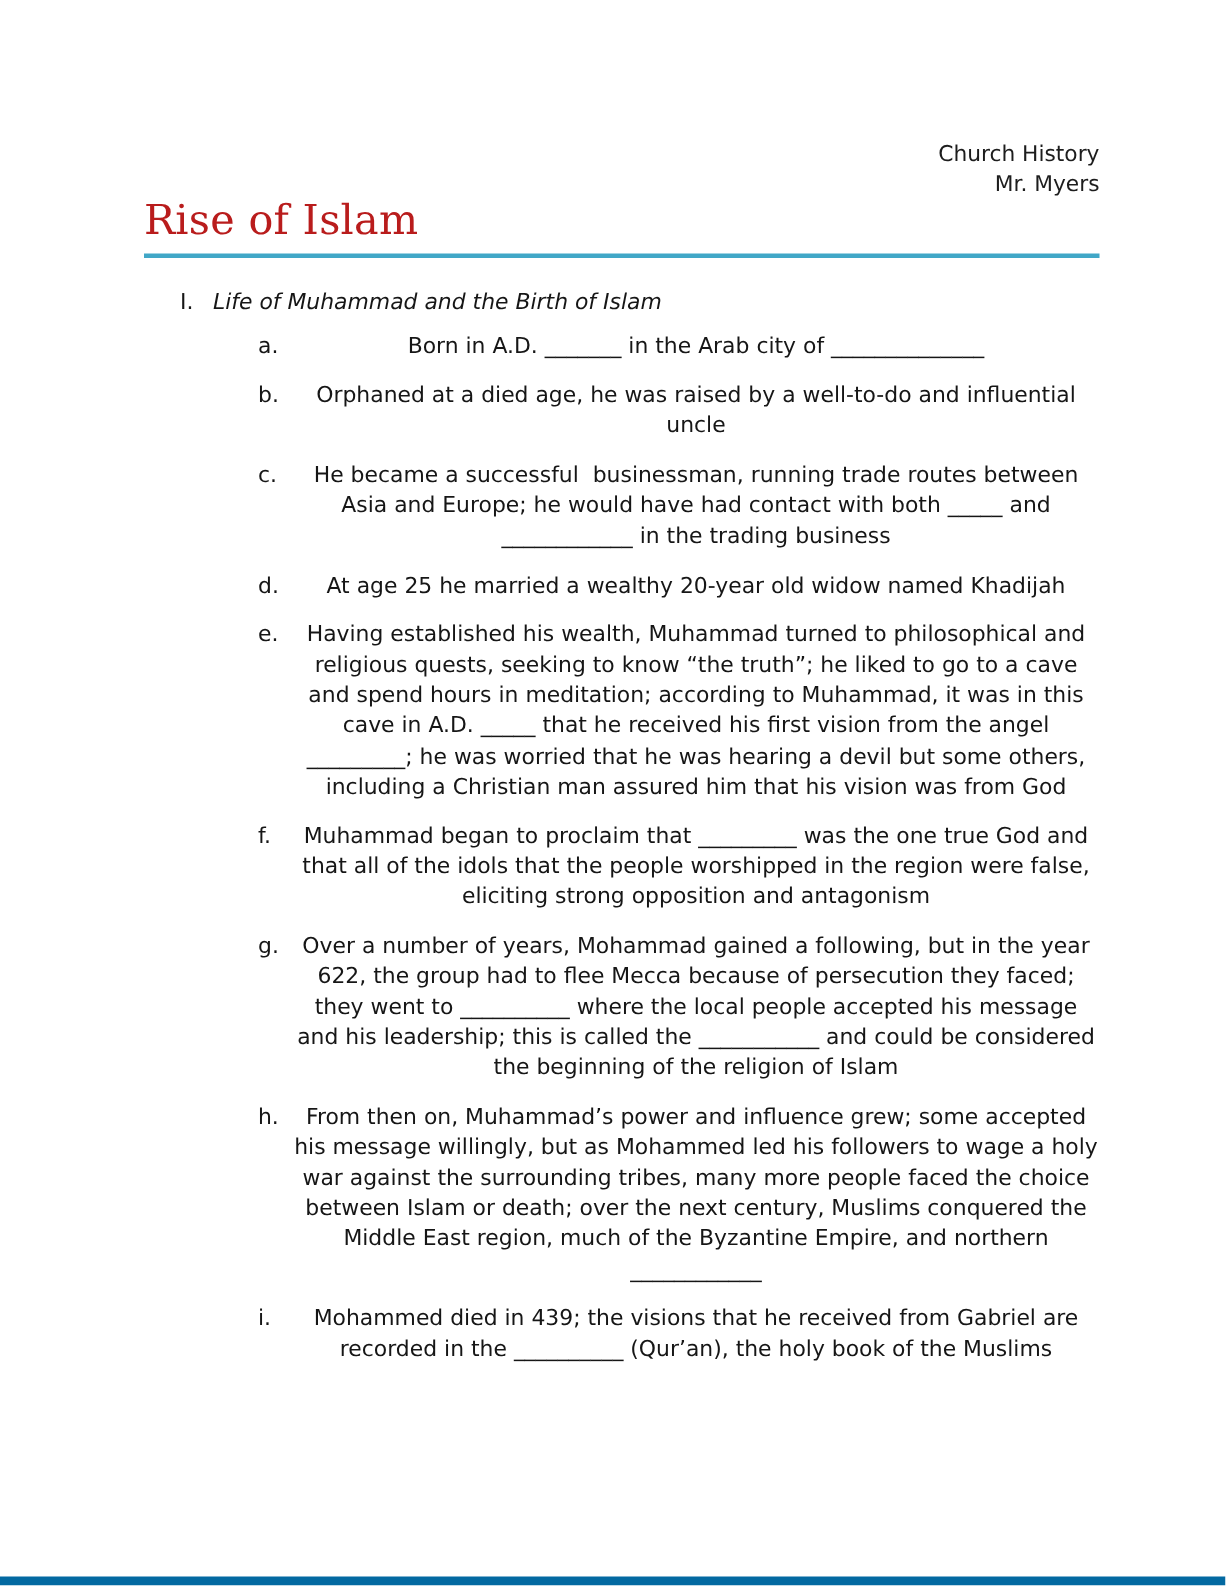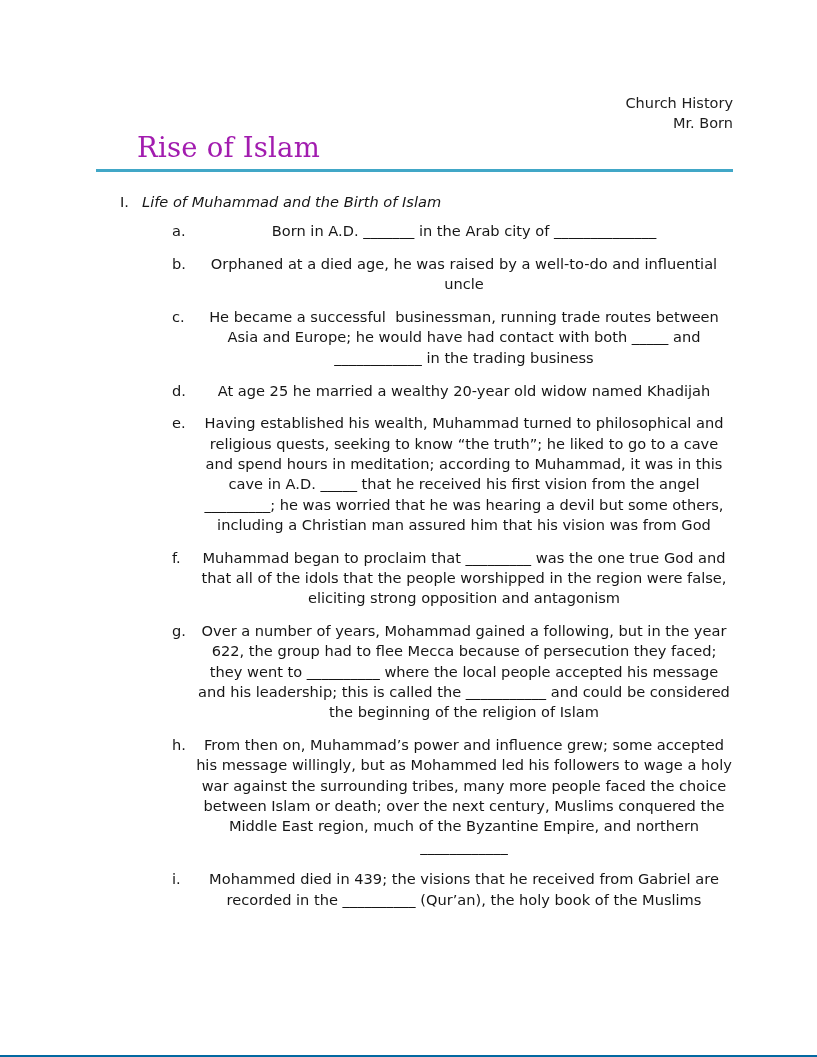--- a/index.html
+++ b/index.html
@@ -6,21 +6,21 @@
     margin: 0;
     padding: 0;
     background: #ffffff;
   }
   .page {
     position: relative;
     width: 817px;
     height: 1057px;
     background: #ffffff;
     box-sizing: border-box;
-    border-bottom: 2px solid #0369a1;
+    border-bottom: 6px solid #0369a1;
     overflow: hidden;
     font-family: "DejaVu Sans", sans-serif;
   }
 
   
   .doc-header {
     position: absolute;
     left: 96px;
     top: 94px;
     width: 637px;
@@ -104,25 +104,25 @@
     text-align: center;
   }
 </style>
 </head>
 <body>
 
 <div class="page">
 
   <div class="doc-header">
     <div>Church History</div>
-    <div>Mr. Born</div>
+    <div>Mr. Myers</div>
   </div>
 
   <div class="title-wrap">
-    <h1 class="doc-title" style="color: #a21caf; margin-left: 41px;">Rise of Islam</h1>
+    <h1 class="doc-title" style="color: #b91c1c;">Rise of Islam</h1>
     <div class="title-rule" style="background: rgb(65, 167, 199);"></div>
   </div>
 
   <div class="outline" style="color: rgb(22, 22, 22);">
 
     <div class="lvl1">
       <div class="marker">I.</div>
       <div class="content">Life of Muhammad and the Birth of Islam</div>
     </div>
 

